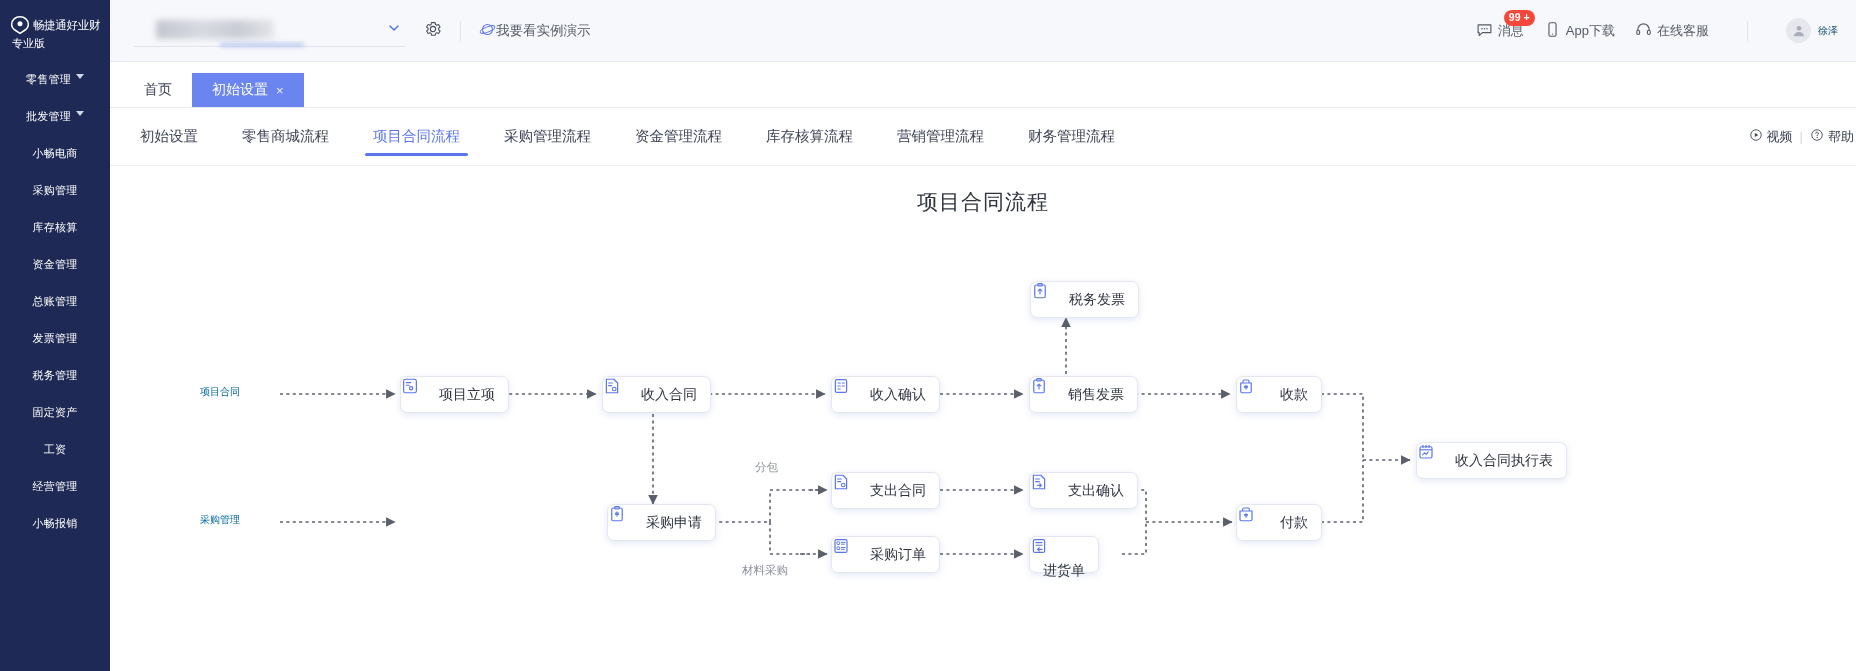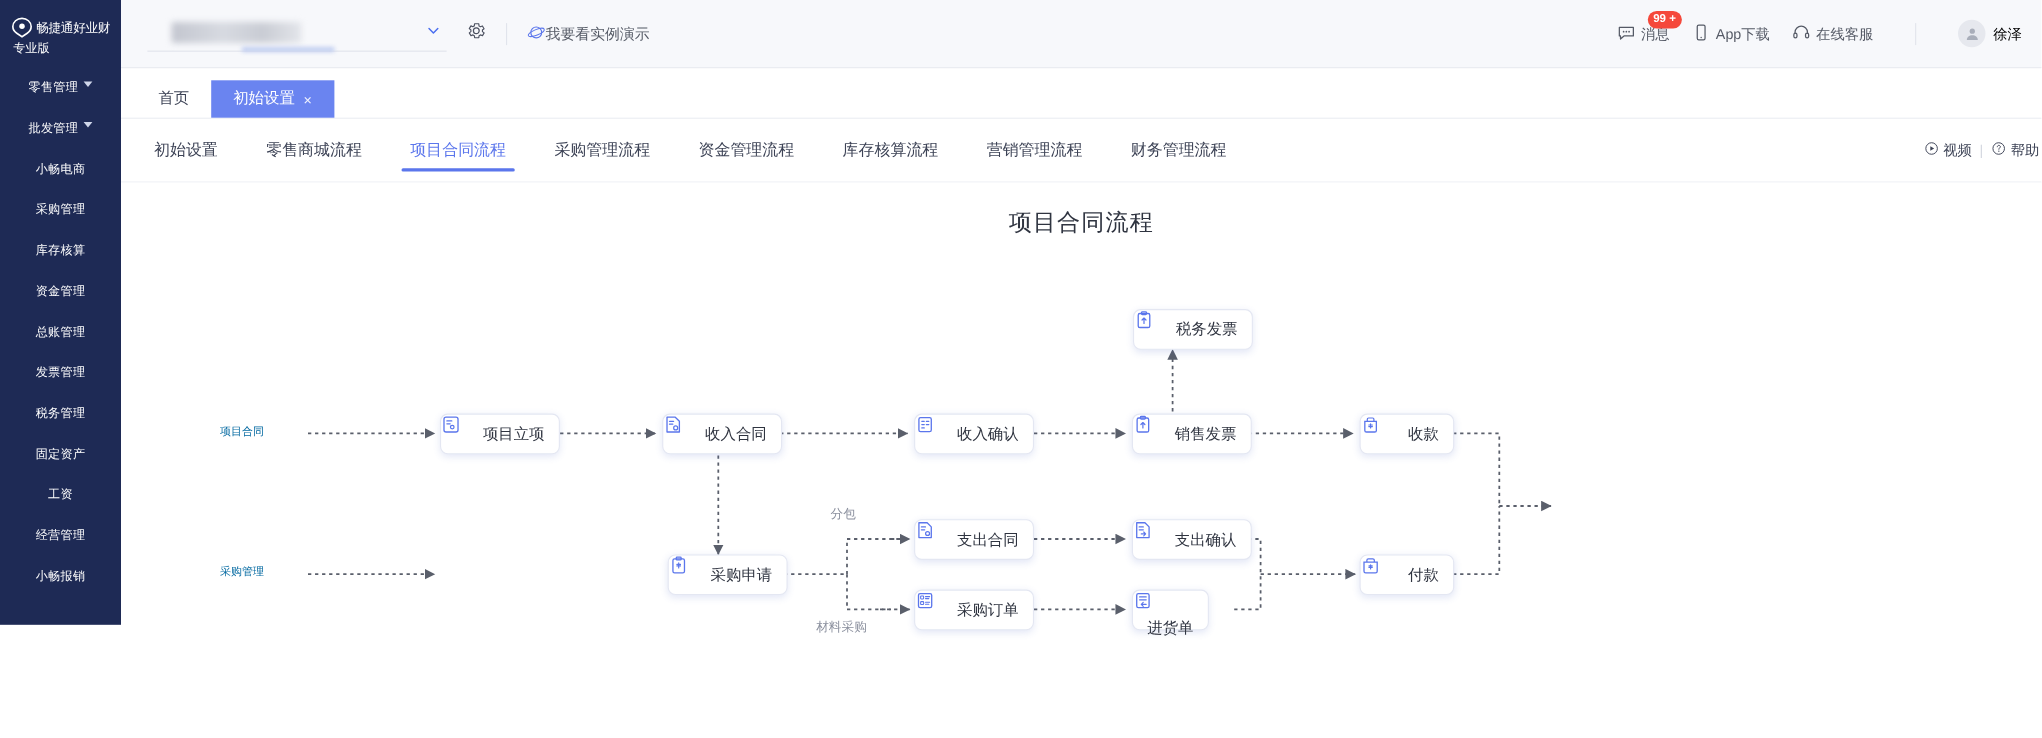--- a/index.html
+++ b/index.html
@@ -6,21 +6,21 @@
   * { box-sizing: border-box; margin: 0; padding: 0; }
   html, body {
     width: 1856px; height: 671px;
     font-family: "Liberation Sans", "DejaVu Sans", sans-serif;
     background: #ffffff; overflow: hidden;
   }
   .app { position: relative; width: 1856px; height: 671px; display: flex; }
 
   
   .sidebar {
-    width: 110px; height: 568px; background: #1e2a55;
+    width: 110px; height: 671px; background: #1e2a55;
     flex: 0 0 110px; position: relative; overflow: hidden;
   }
   .brand {
     height: 62px; display: flex; flex-direction: column;
     align-items: center; justify-content: center; padding-top: 4px;
   }
   .brand-row { display: flex; align-items: center; gap: 3px; }
   .brand-logo { width: 20px; height: 20px; flex: 0 0 20px; }
   .brand-name {
     color: #ffffff; font-size: 11.5px; letter-spacing: -0.3px; white-space: nowrap;
@@ -82,21 +82,21 @@
   .badge {
     position: absolute; top: -11px; left: 28px; background: #f5483b; color: #fff;
     font-size: 10.5px; line-height: 15px; height: 16px; padding: 0 5px;
     border-radius: 9px; font-weight: bold; white-space: nowrap;
   }
   .avatar-wrap { display: flex; align-items: center; gap: 7px; cursor: pointer; }
   .avatar {
     width: 25px; height: 25px; border-radius: 50%; background: #e6e8ee;
     display: flex; align-items: center; justify-content: center;
   }
-  .uname { color: #000000; font-size: 13px; }
+  .uname { color: #0c4a6e; font-size: 10px; }
 
   
   .tabstrip {
     height: 46px; background: #ffffff; display: flex; align-items: flex-end;
     padding-left: 14px; border-bottom: 1px solid #e8eaf0;
   }
   .tab {
     height: 34px; display: flex; align-items: center; gap: 8px;
     padding: 0 20px; font-size: 14px; color: #3d4356; cursor: pointer;
   }
@@ -447,20 +447,31 @@
           <span class="ic">
             <svg viewBox="0 0 24 24" width="18" height="18">
                 <path d="M5 8h14v11a2 2 0 01-2 2H7a2 2 0 01-2-2z" fill="none" stroke="#5b76ec" stroke-width="1.6"></path>
                 <path d="M8 8V5.5A1.5 1.5 0 019.5 4h5A1.5 1.5 0 0116 5.5V8" fill="none" stroke="#5b76ec" stroke-width="1.5"></path>
                 <path d="M12 11v5M9.8 12.5h4.4M9.8 14.4h4.4" stroke="#5b76ec" stroke-width="1.4" stroke-linecap="round"></path>
               </svg>
           </span>
           <span>收款</span>
         </div>
 
+        <div class="node" style="left:1306px; top:276px;">
+          <span class="ic">
+            <svg viewBox="0 0 24 24" width="18" height="18">
+                <rect x="4" y="5" width="16" height="15" rx="2" fill="none" stroke="#5b76ec" stroke-width="1.6"></rect>
+                <path d="M4 9h16" stroke="#5b76ec" stroke-width="1.5"></path>
+                <path d="M8 3v3M12 3v3M16 3v3" stroke="#5b76ec" stroke-width="1.5" stroke-linecap="round"></path>
+                <path d="M7.5 16l2.5-3 2.5 2.2 2.5-3.4" fill="none" stroke="#5b76ec" stroke-width="1.4" stroke-linecap="round" stroke-linejoin="round"></path>
+              </svg>
+          </span>
+          <span>收入合同执行表</span>
+        </div>
 
         <div class="node" style="left:497px; top:338px;">
           <span class="ic">
             <svg viewBox="0 0 24 24" width="18" height="18">
                 <rect x="5" y="4" width="14" height="17" rx="2" fill="none" stroke="#5b76ec" stroke-width="1.6"></rect>
                 <rect x="9" y="2" width="6" height="3.4" rx="1" fill="none" stroke="#5b76ec" stroke-width="1.5"></rect>
                 <path d="M12 9v6M9.8 10.8h4.4M9.8 12.6h4.4" stroke="#5b76ec" stroke-width="1.4" stroke-linecap="round"></path>
               </svg>
           </span>
           <span>采购申请</span>

